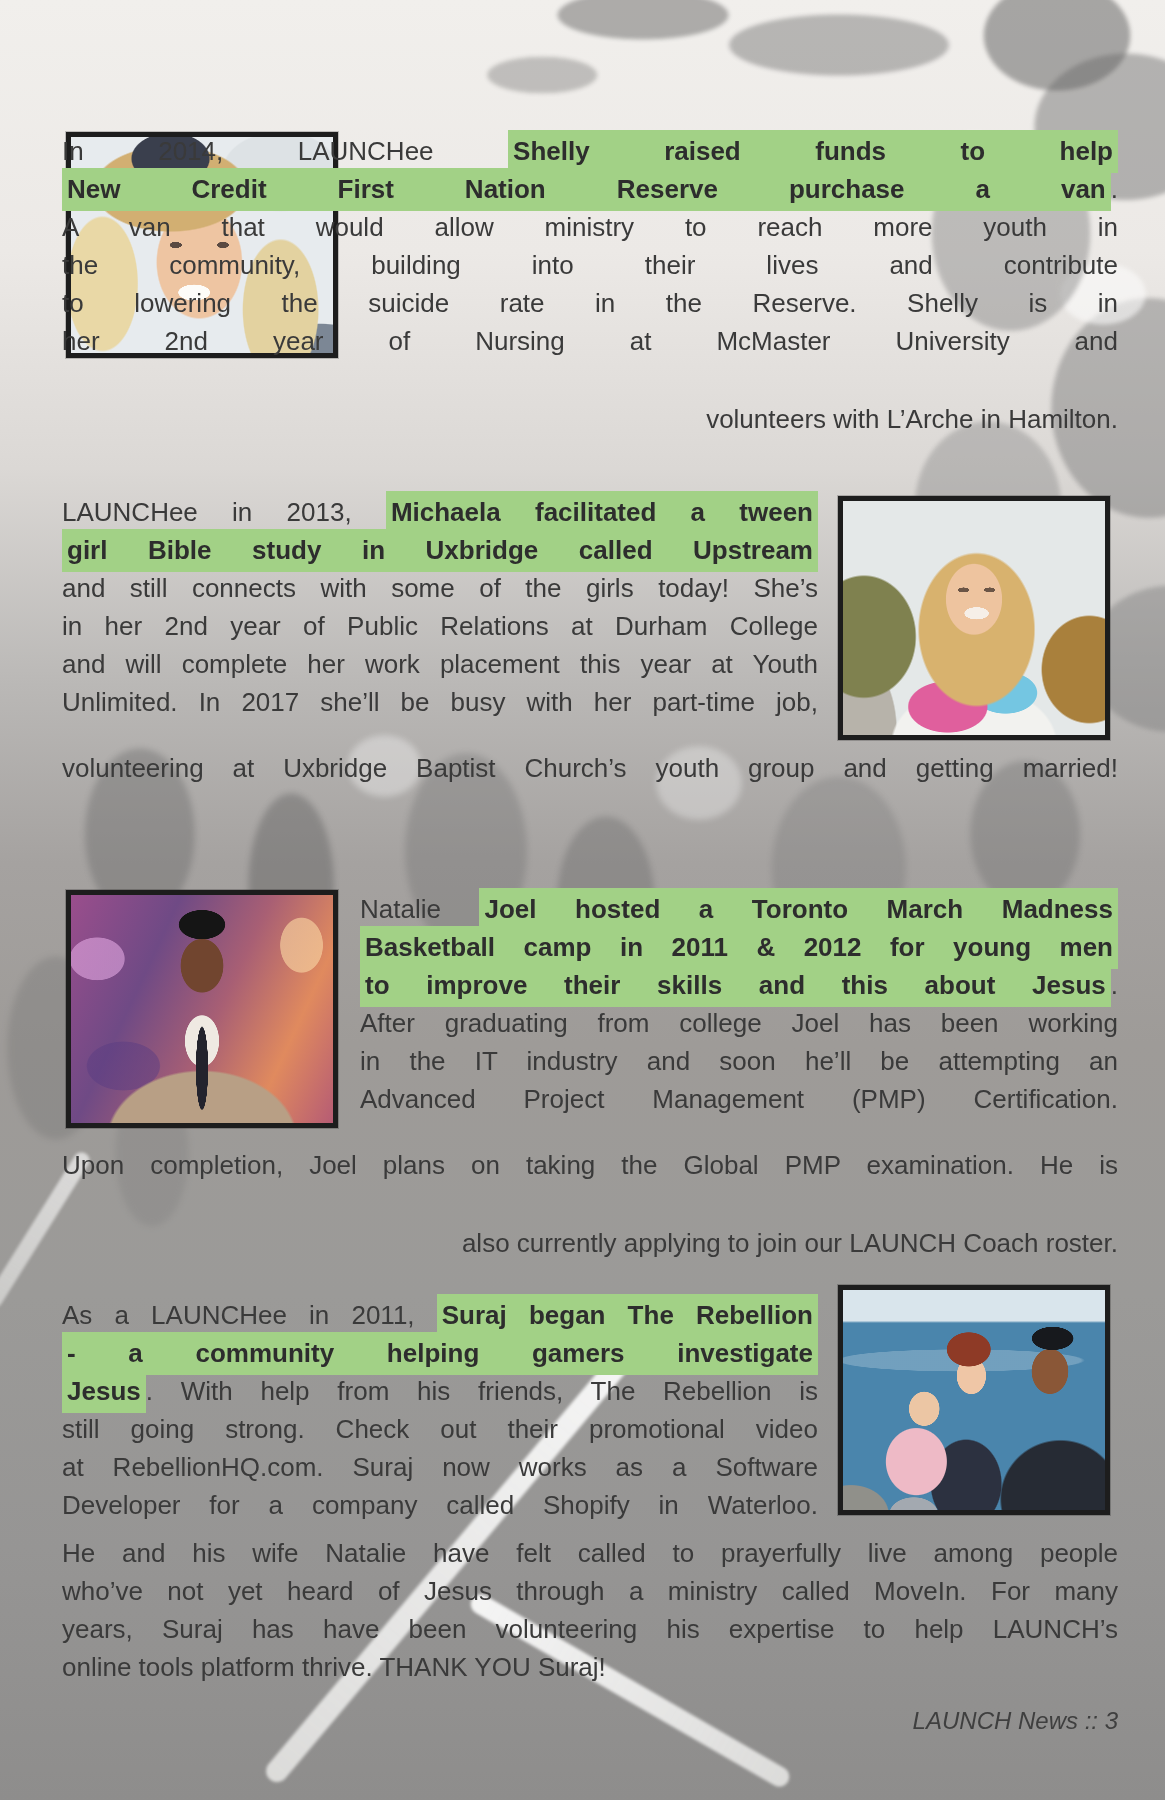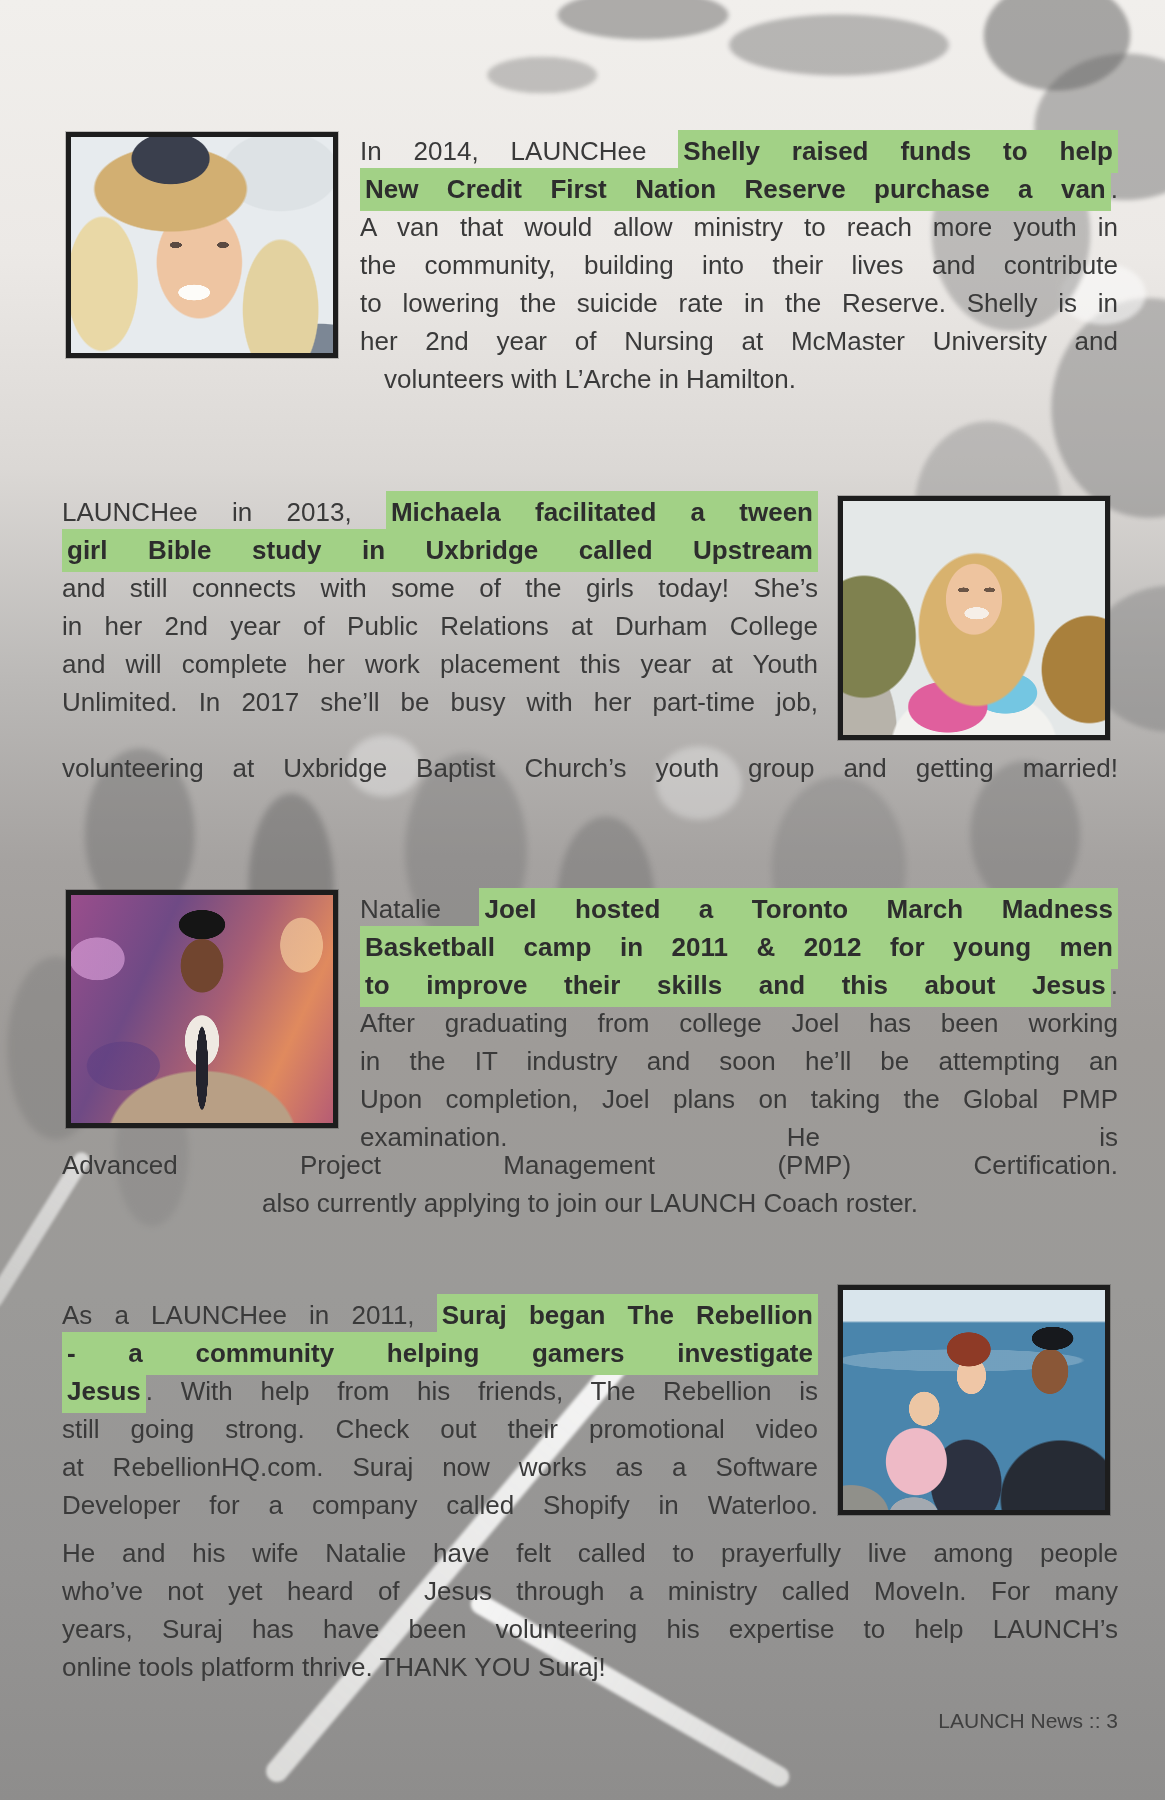--- a/index.html
+++ b/index.html
@@ -102,32 +102,32 @@
       radial-gradient(ellipse 62px 48px at 3% 102%,#90908a 0 60%,transparent 62%),
       radial-gradient(ellipse 200px 18px at 45% 32%,rgba(255,255,255,.22) 0 60%,transparent 62%);}
 
   .lines{position:relative;}
   .sec1 .lines{padding-top:16px;}
   .sec2 .lines{padding-top:3px;}
   .sec3 .lines{padding-top:2px;}
   .sec4 .lines{padding-top:4px;}
   .line{height:38px;line-height:38px;font-size:26px;white-space:nowrap;}
   .line.j{white-space:normal;text-align:justify;text-align-last:justify;}
-  .line.r{text-align:center;}
+  .line.r{text-align:right;margin-top:40px;}
   .line.l{text-align:left;}
-  .sec1 .line:nth-child(-n+6){margin-left:298px;}
+  .sec1 .line:nth-child(-n+6){}
   .sec3 .line:nth-child(-n+6){margin-left:298px;}
   .sec2 .line:nth-child(-n+6){margin-right:300px;}
   .sec4 .line:nth-child(-n+6){margin-right:300px;}
   .sec2 .line:nth-child(7){margin-top:28px;}
   .sec3 .line:nth-child(7){margin-top:28px;}
   .sec4 .line:nth-child(7){margin-top:10px;}
   .hl{font-weight:bold;color:#2d2d2d;background:#a2d186;padding:6px 5px 7px 5px;}
   .txt{color:#3a3a3a;}
-  #footer{position:absolute;right:47px;top:1704px;font-size:21px;color:#3f3f3f;line-height:34px;}
+  #footer{position:absolute;right:47px;top:1704px;font-size:24px;color:#3f3f3f;line-height:34px;font-style:italic;}
 </style>
 </head>
 <body>
 
 <div id="page">
   <div class="bgdec foliage-tr"></div>
   <div class="bgdec branch-top"></div>
   <div class="bgdec trees-mid"></div>
   <div class="bgdec trees-left"></div>
   <div class="bgdec road-stripe stripe-a"></div>
@@ -161,22 +161,22 @@
   </div>
 
   <div class="section sec3">
     <div class="photo photo-joel" title="portrait of man in tan suit at event with colorful lights"></div>
     <div class="lines">
         <div class="line j"><span class="txt">Natalie </span><span class="hl">Joel hosted a Toronto March Madness</span></div>
         <div class="line j"><span class="hl">Basketball camp in 2011 &amp; 2012 for young men</span></div>
         <div class="line j"><span class="hl">to improve their skills and this about Jesus</span><span class="txt">.</span></div>
         <div class="line j"><span class="txt">After graduating from college Joel has been working</span></div>
         <div class="line j"><span class="txt">in the IT industry and soon he’ll  be attempting an</span></div>
+        <div class="line j"><span class="txt">Advanced Project Management (PMP) Certification.</span></div>
         <div class="line j"><span class="txt">Upon completion, Joel plans on taking the Global PMP examination. He is</span></div>
-        <div class="line j"><span class="txt">Advanced Project Management (PMP) Certification.</span></div>
         <div class="line r"><span class="txt">also currently applying to join our LAUNCH Coach roster.</span></div>
       </div>
   </div>
 
   <div class="section sec4">
     <div class="photo photo-suraj" title="family photo by a lake: man, woman with red hair, baby in pink"></div>
     <div class="lines">
         <div class="line j"><span class="txt">As a LAUNCHee in 2011, </span><span class="hl">Suraj began The Rebellion</span></div>
         <div class="line j"><span class="hl">- a community helping gamers investigate</span></div>
         <div class="line j"><span class="hl">Jesus</span><span class="txt">. With help from his friends, The Rebellion is</span></div>

